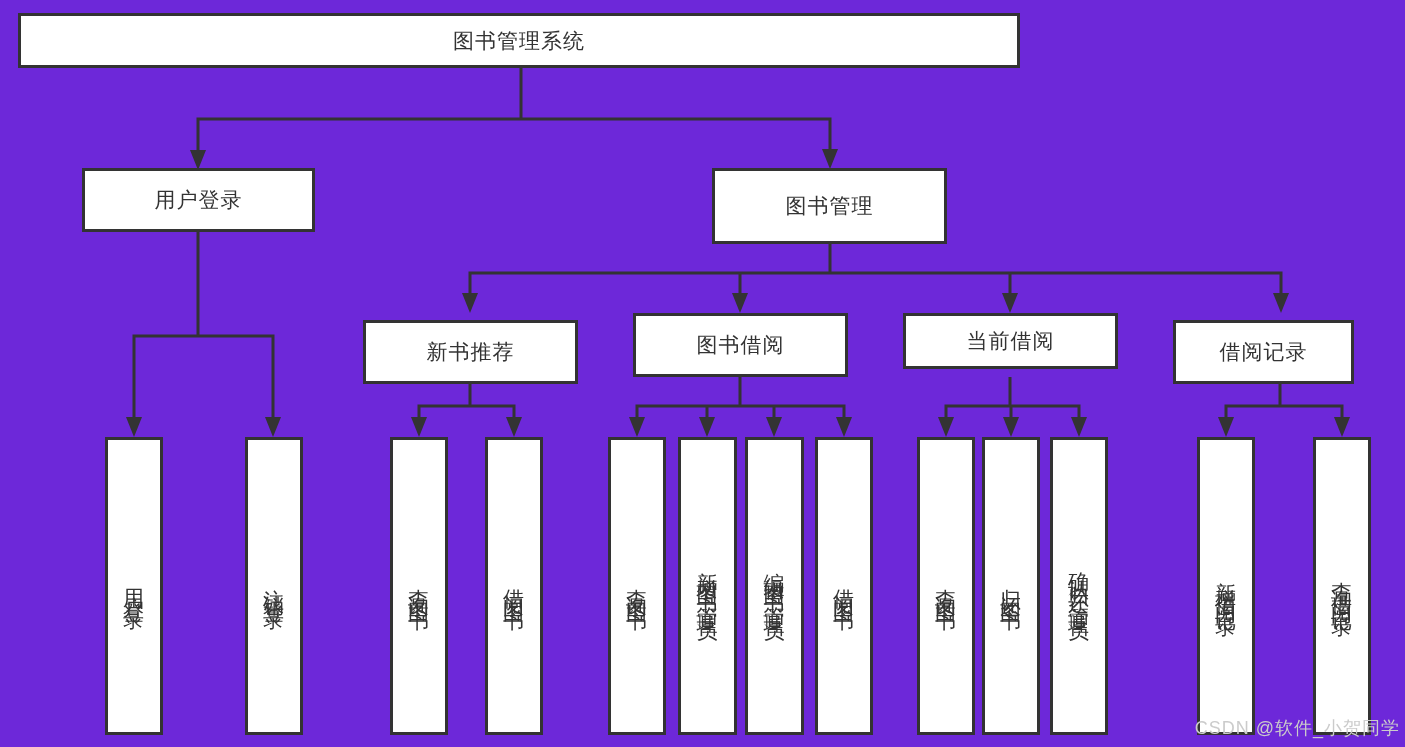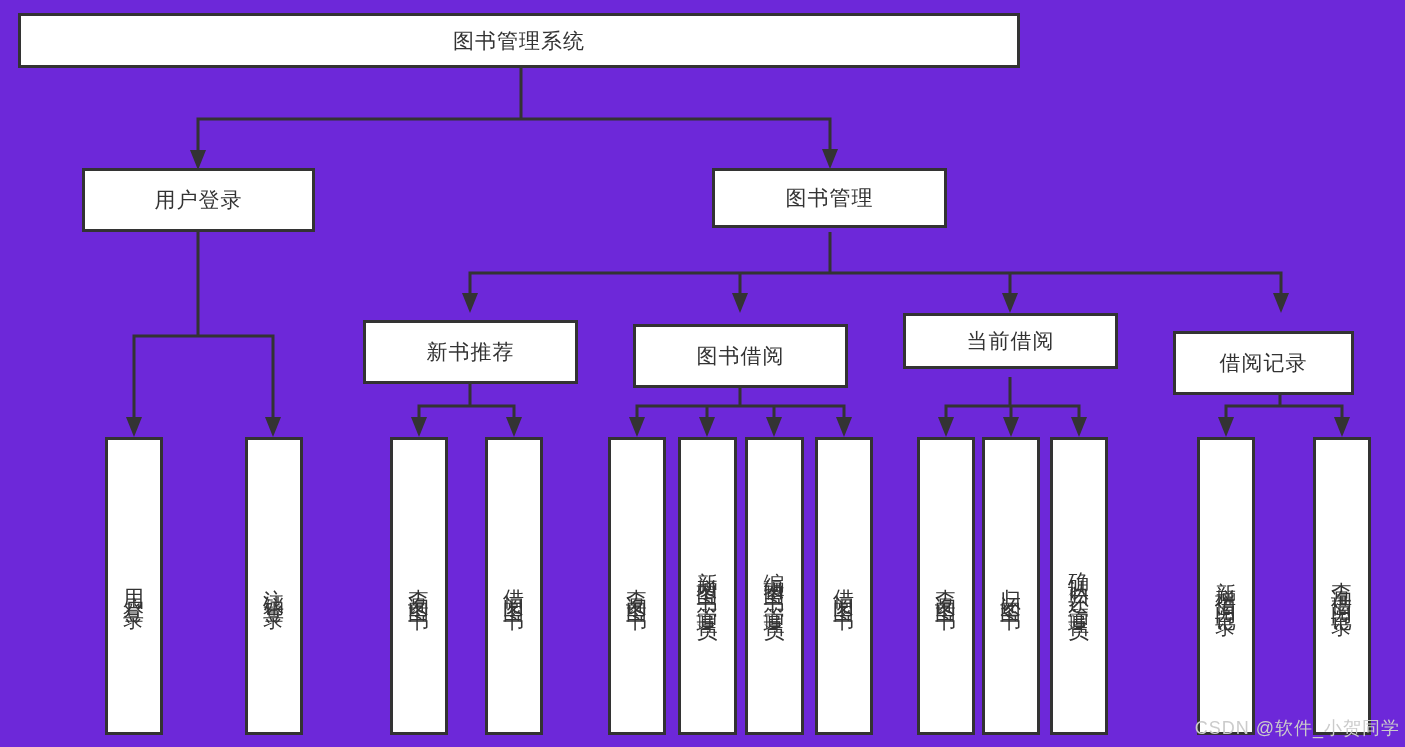--- a/index.html
+++ b/index.html
@@ -98,34 +98,34 @@
     </g>
   </svg>
 
   <div class="node h-node" style="left:18px; top:13px; width:1002px; height:55px;">
     <span class="label">图书管理系统</span>
   </div>
 
   <div class="node h-node" style="left:82px; top:168px; width:233px; height:64px;">
     <span class="label">用户登录</span>
   </div>
-  <div class="node h-node" style="left:712px; top:168px; width:235px; height:60px;">
+  <div class="node h-node" style="left:712px; top:168px; width:235px; height:76px;">
     <span class="label">图书管理</span>
   </div>
 
   <div class="node h-node" style="left:363px; top:320px; width:215px; height:64px;">
     <span class="label">新书推荐</span>
   </div>
-  <div class="node h-node" style="left:633px; top:324px; width:215px; height:64px;">
+  <div class="node h-node" style="left:633px; top:313px; width:215px; height:64px;">
     <span class="label">图书借阅</span>
   </div>
   <div class="node h-node" style="left:903px; top:313px; width:215px; height:56px;">
     <span class="label">当前借阅</span>
   </div>
-  <div class="node h-node" style="left:1173px; top:331px; width:181px; height:64px;">
+  <div class="node h-node" style="left:1173px; top:320px; width:181px; height:64px;">
     <span class="label">借阅记录</span>
   </div>
 
   <div class="node v-node" style="left:105px; top:437px; width:58px; height:298px;">
     <span class="label">用户登录</span>
   </div>
   <div class="node v-node" style="left:245px; top:437px; width:58px; height:298px;">
     <span class="label">注销登录</span>
   </div>
 

